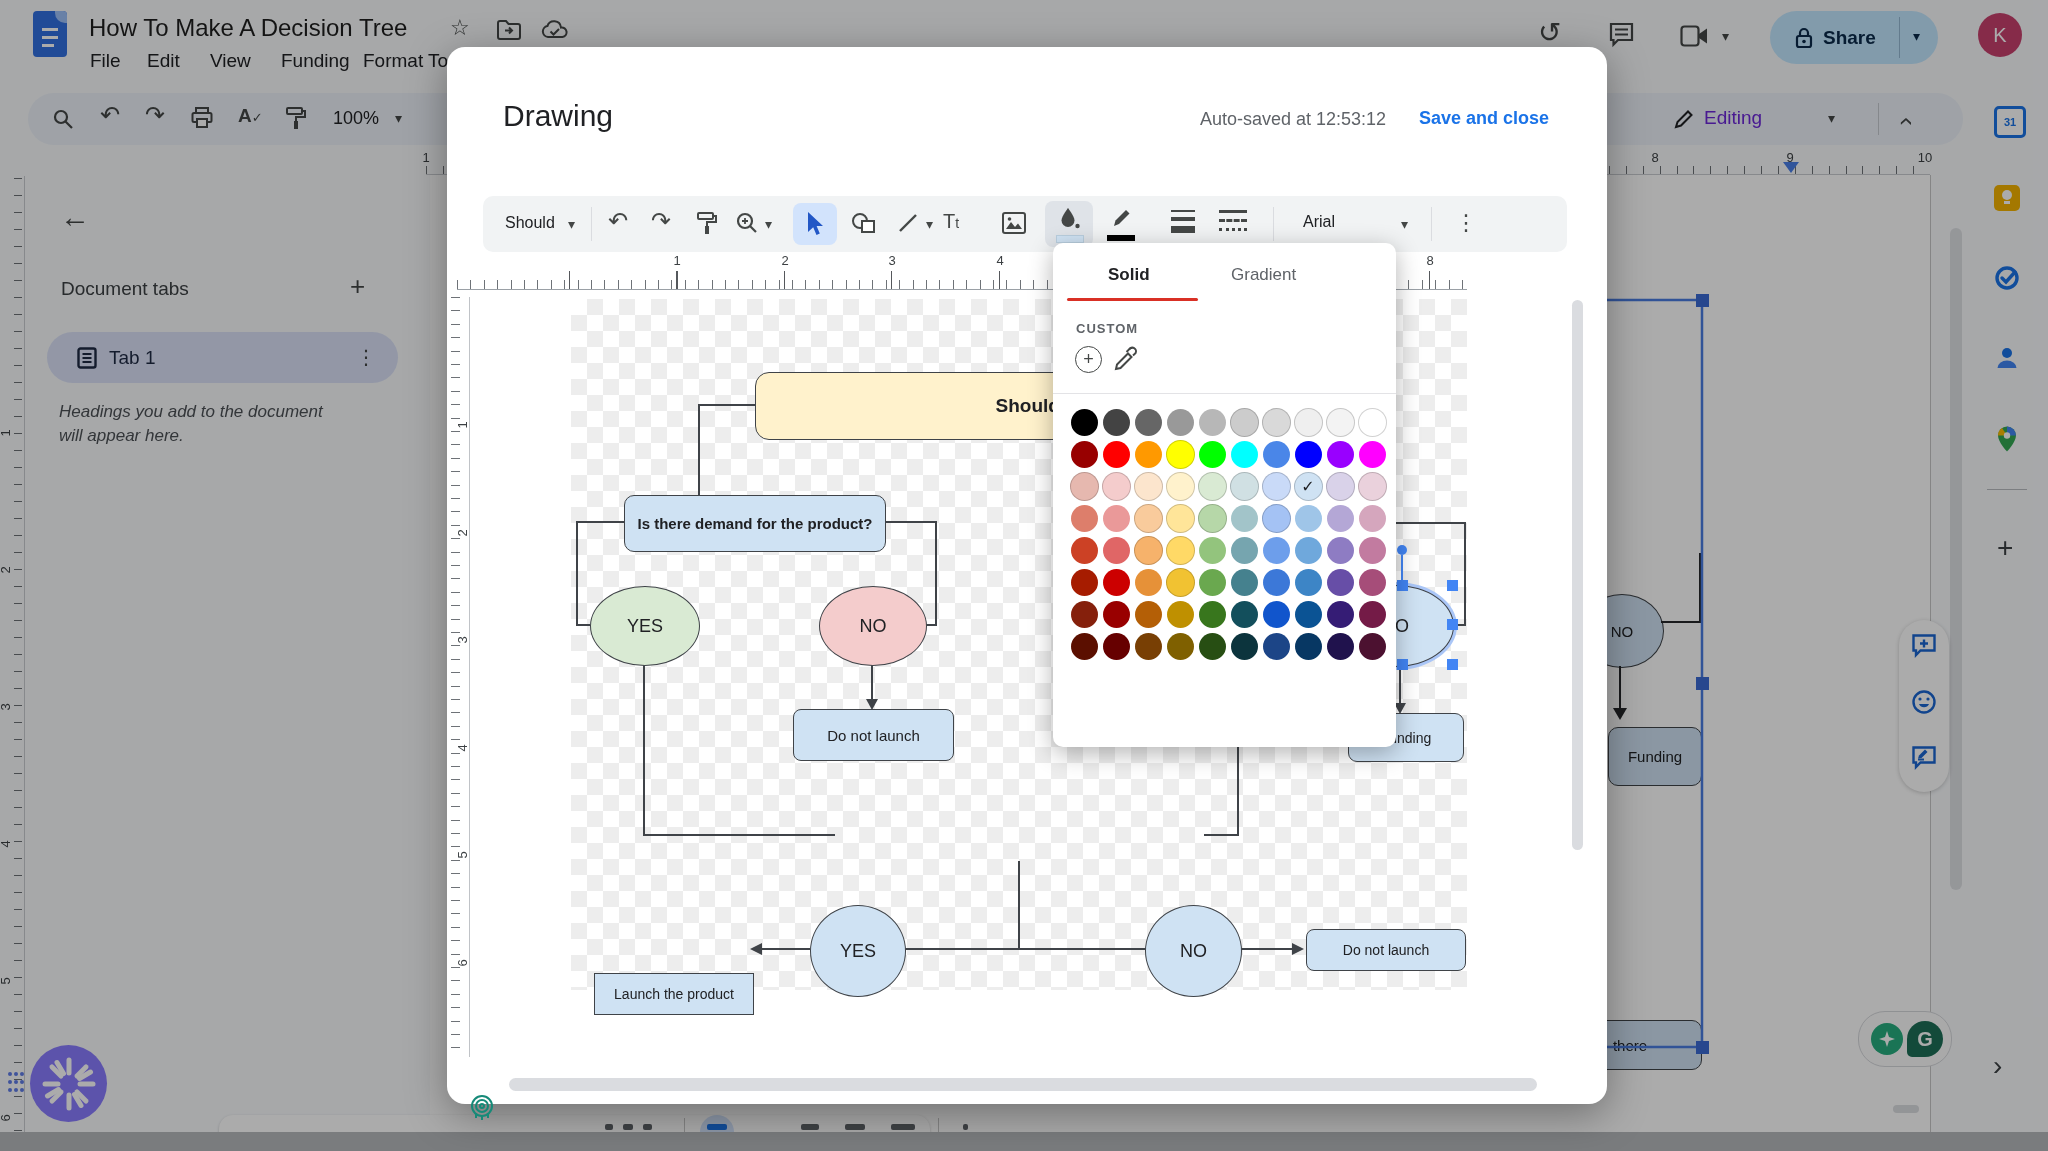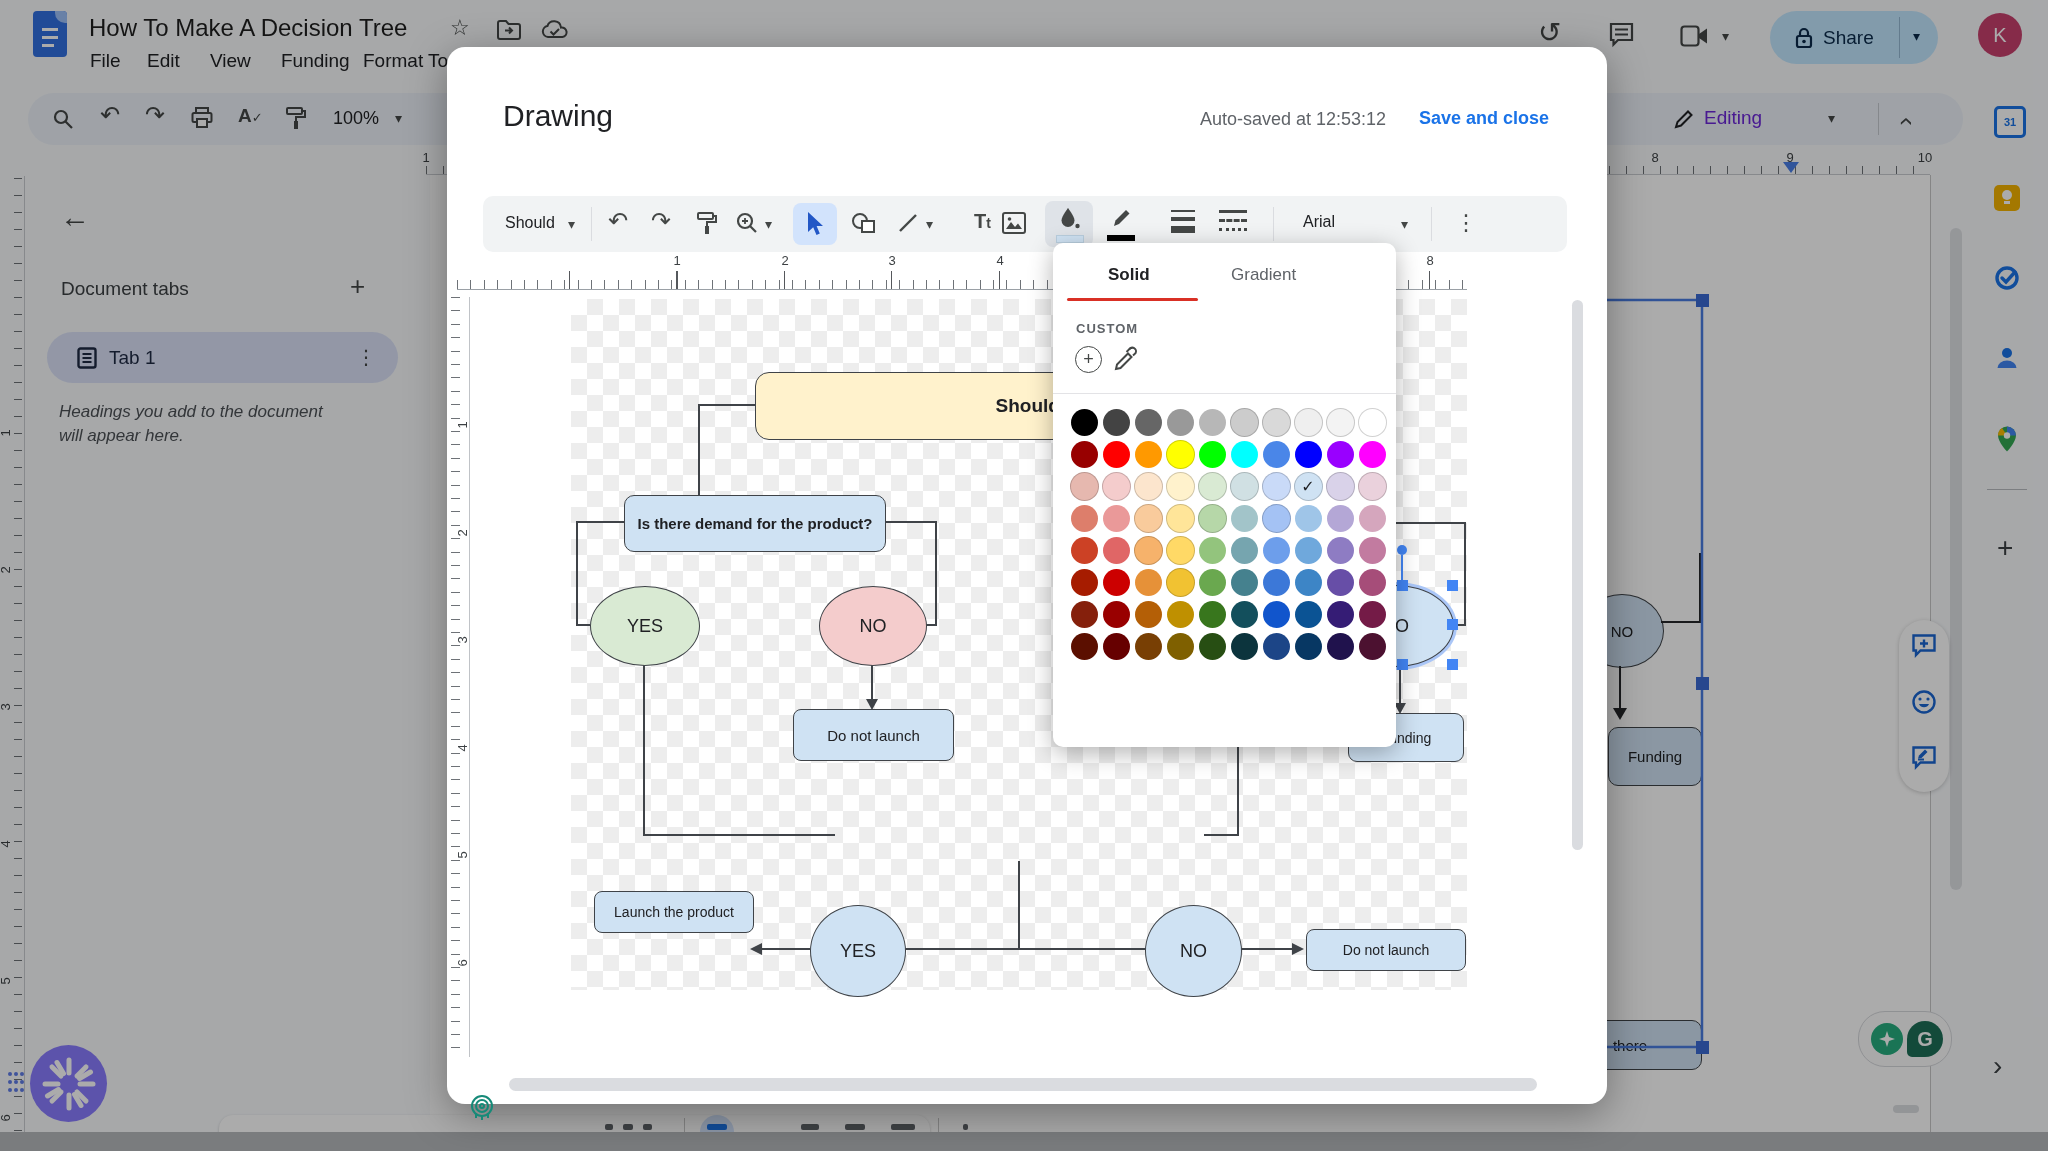--- a/index.html
+++ b/index.html
@@ -76,21 +76,21 @@
       <rect x="1.5" y="1.5" width="17" height="19" rx="3" fill="none" stroke="#444746" stroke-width="2.2"></rect>
       <path d="M19 9 l8-5.5 v15 L19 13 Z" fill="#444746"></path>
     </svg>
     <span class="abs caret" style="left:1722px;top:28px;">▾</span>
     <div class="abs flex" style="left:1770px;top:11px;width:168px;height:53px;background:#c2e7ff;border-radius:27px;">
       <svg style="margin-left:24px;" width="20" height="24" viewBox="0 0 20 24">
         <rect x="3" y="10" width="14" height="11" rx="2" fill="none" stroke="#0b2b4b" stroke-width="2.2"></rect>
         <path d="M6 10 V7 a4 4 0 0 1 8 0 v3" fill="none" stroke="#0b2b4b" stroke-width="2.2"></path>
         <circle cx="10" cy="15.5" r="1.8" fill="#0b2b4b"></circle>
       </svg>
-      <span style="margin-left:9px;font-size:19px;font-weight:400;color:#0b2b4b;">Share</span>
+      <span style="margin-left:9px;font-size:19px;font-weight:700;color:#0b2b4b;">Share</span>
       <div style="position:absolute;left:129px;top:6px;width:1px;height:41px;background:rgba(11,43,75,.25);"></div>
       <span style="position:absolute;left:143px;top:17px;font-size:14px;color:#0b2b4b;">▾</span>
     </div>
     <div class="abs ctr" style="left:1978px;top:13px;width:44px;height:44px;border-radius:50%;background:#c8416e;">
       <span style="color:#fff;font-size:20px;">K</span>
     </div>
 
     <div class="abs" style="left:28px;top:93px;width:1935px;height:52px;background:#edf2f9;border-radius:26px;">
       <svg style="position:absolute;left:24px;top:15px;" width="22" height="22" viewBox="0 0 22 22">
         <circle cx="9" cy="9" r="6" fill="none" stroke="#444746" stroke-width="2.2"></circle>
@@ -313,21 +313,21 @@
         </svg>
       </div>
       <svg style="position:absolute;left:368px;top:15px;" width="26" height="24" viewBox="0 0 26 24">
         <circle cx="9" cy="10" r="7" fill="none" stroke="#444746" stroke-width="2"></circle>
         <rect x="11" y="10" width="12" height="11" fill="#fff" stroke="#444746" stroke-width="2"></rect>
       </svg>
       <svg style="position:absolute;left:414px;top:16px;" width="22" height="22" viewBox="0 0 22 22">
         <line x1="3" y1="19" x2="19" y2="3" stroke="#444746" stroke-width="2.4"></line>
       </svg>
       <span class="abs caret" style="left:443px;top:20px;">▾</span>
-      <div class="abs ico" style="left:491px;top:14px;font-size:20px;font-weight:700;text-align:center;">T<span style="font-size:14px;">t</span></div>
+      <div class="abs ico" style="left:460px;top:14px;font-size:20px;font-weight:400;text-align:center;">T<span style="font-size:14px;">t</span></div>
       <svg style="position:absolute;left:518px;top:15px;" width="26" height="24" viewBox="0 0 26 24">
         <rect x="2" y="2" width="22" height="20" rx="2" fill="none" stroke="#444746" stroke-width="2"></rect>
         <path d="M5 18 l5-7 4 5 3-3.5 4 5.5 Z" fill="#444746"></path>
           <circle cx="8.5" cy="8" r="1.8" fill="#444746"></circle>
       </svg>
       <div class="abs" style="left:562px;top:5px;width:48px;height:46px;background:#dfe3e8;border-radius:8px;">
         <svg style="position:absolute;left:13px;top:6px;" width="22" height="24" viewBox="0 0 22 24">
           <path d="M10 1 C10 1 3.5 9.5 3.5 13.5 a6.5 6.5 0 0 0 13 0 C16.5 9.5 10 1 10 1 Z" fill="#444746"></path>
           <circle cx="19.5" cy="19" r="2.2" fill="#444746"></circle>
         </svg>
@@ -409,21 +409,21 @@
     </div>
     <div class="shape" style="left:143px;top:539px;width:108px;height:78px;border-radius:50%;background:#d9ead3;font-size:18px;">
       <span>YES</span>
     </div>
     <div class="shape" style="left:372px;top:539px;width:106px;height:78px;border-radius:50%;background:#f4cccc;font-size:18px;">
       <span>NO</span>
     </div>
     <div class="shape blue" style="left:346px;top:662px;width:159px;height:50px;border-radius:8px;font-size:15px;">
       <span>Do not launch</span>
     </div>
-    <div class="shape blue" style="left:147px;top:844px;width:158px;height:40px;border-radius:8px;font-size:14px;">
+    <div class="shape blue" style="left:147px;top:926px;width:158px;height:40px;border-radius:0;font-size:14px;">
       <span>Launch the product</span>
     </div>
     <div class="shape blue" style="left:363px;top:858px;width:94px;height:90px;border-radius:50%;font-size:18px;">
       <span>YES</span>
     </div>
     <div class="shape blue" style="left:698px;top:858px;width:95px;height:90px;border-radius:50%;font-size:18px;">
       <span>NO</span>
     </div>
     <div class="shape blue" style="left:859px;top:882px;width:158px;height:40px;border-radius:8px;font-size:14px;">
       <span>Do not launch</span>

